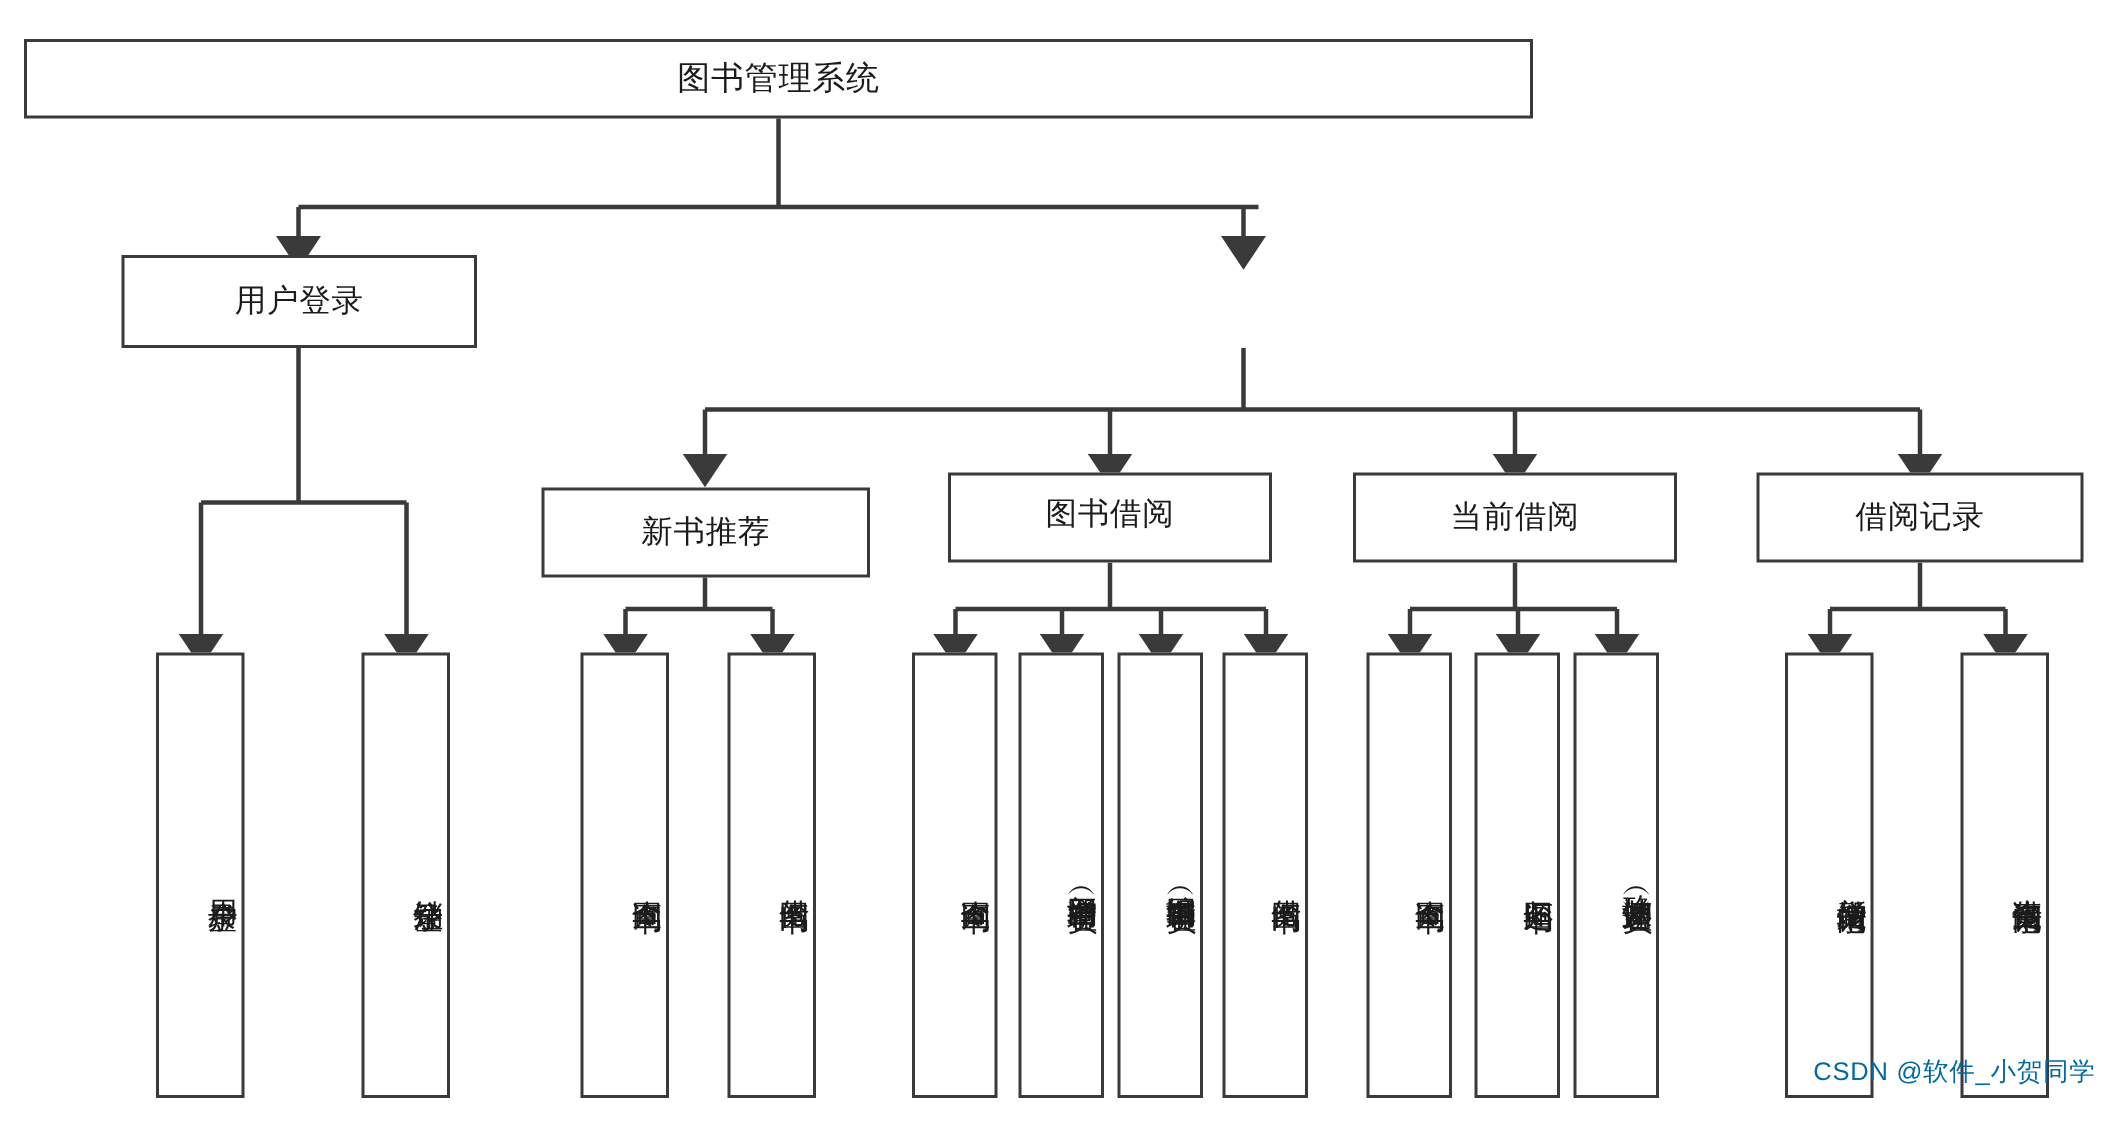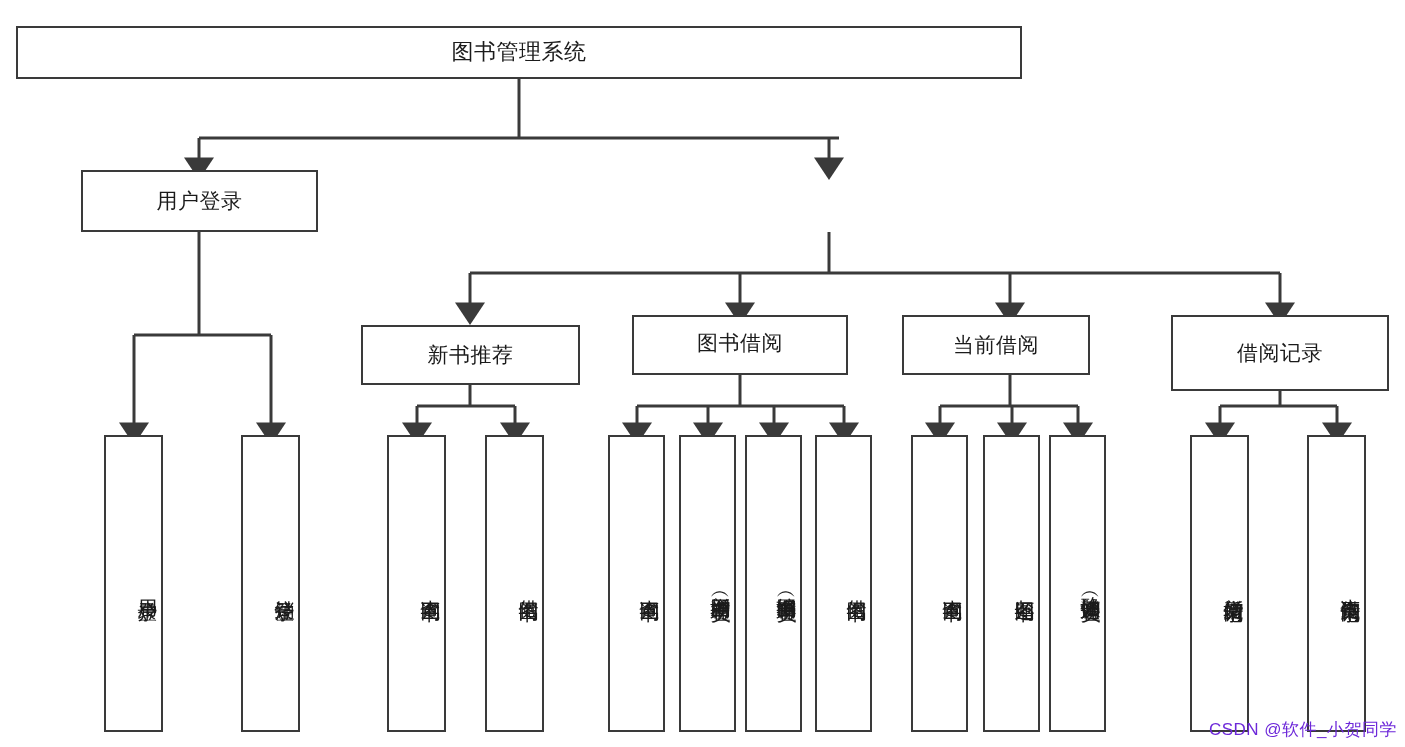--- a/index.html
+++ b/index.html
@@ -57,23 +57,23 @@
   }
   .node-v .vtext {
     writing-mode: vertical-rl;
     text-orientation: upright;
     display: block;
     white-space: nowrap;
   }
   #watermark {
     position: absolute;
     right: 8px;
-    bottom: 6px;
+    bottom: 21px;
     font-size: 17px;
-    color: #6d28d9;
+    color: #0369a1;
     letter-spacing: 0.5px;
     z-index: 5;
     white-space: nowrap;
   }
 </style>
 </head>
 <body>
 
 <div id="diagram-root">
 
@@ -126,22 +126,22 @@
       <path d="M1337,406 L1337,429" marker-end="url(#arrowhead)"></path>
     </g>
   </svg>
 
   <div class="node node-h node-root" style="left: 16px; top: 14px; width: 1006px; height: 53px; margin-top: 12px;">图书管理系统</div>
 
   <div class="node node-h" style="left: 81px; top: 170px; width: 237px; height: 62px;">用户登录</div>
 
   <div class="node node-h" style="left: 361px; top: 325px; width: 219px; height: 60px;">新书推荐</div>
   <div class="node node-h" style="left: 632px; top: 315px; width: 216px; height: 60px; font-family: Liberation Mono, monospace;">图书借阅</div>
-  <div class="node node-h" style="left: 902px; top: 315px; width: 188px; height: 60px; text-align: right;">当前借阅</div>
-  <div class="node node-h" style="left: 1171px; top: 315px; width: 218px; height: 76px;">借阅记录</div>
+  <div class="node node-h" style="left: 902px; top: 315px; width: 216px; height: 60px; text-align: right;">当前借阅</div>
+  <div class="node node-h" style="left: 1171px; top: 315px; width: 218px; height: 60px;">借阅记录</div>
 
   <div class="node node-v" style="left: 104px; top: 435px; width: 59px; height: 297px;">
     <span class="vtext">用户登录</span>
   </div>
   <div class="node node-v" style="left: 241px; top: 435px; width: 59px; height: 297px;">
     <span class="vtext">注销登录</span>
   </div>
   <div class="node node-v" style="left: 387px; top: 435px; width: 59px; height: 297px;">
     <span class="vtext">查询图书</span>
   </div>

